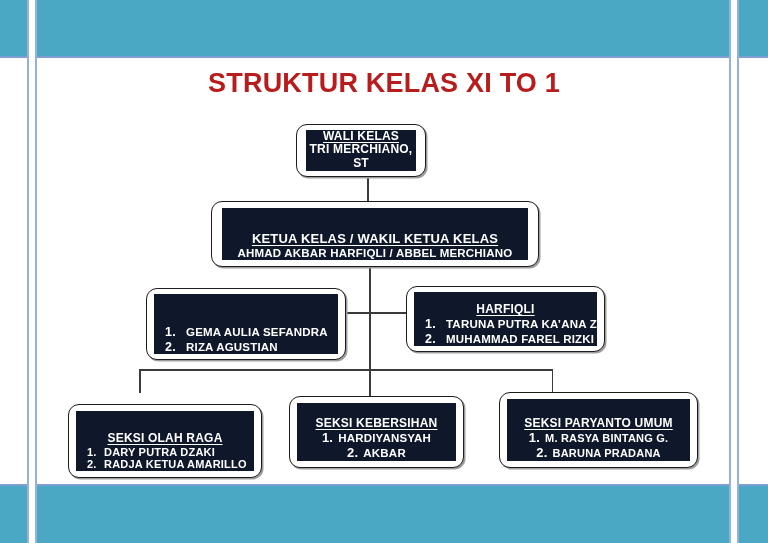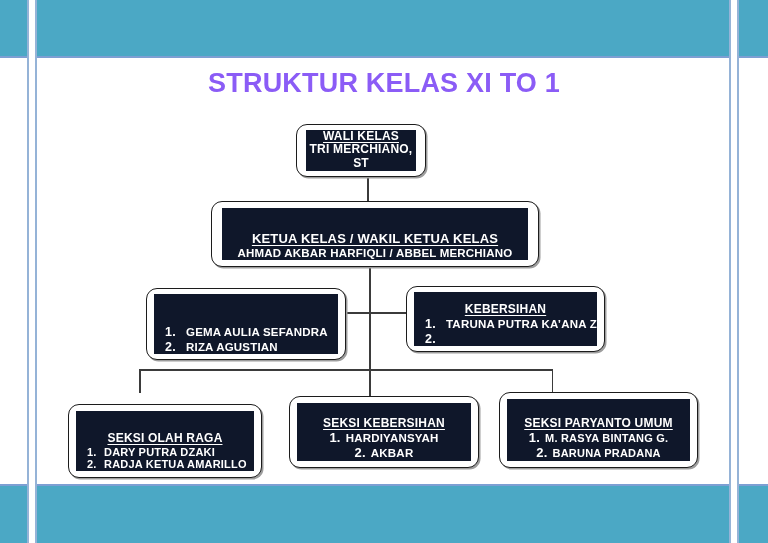--- a/index.html
+++ b/index.html
@@ -38,21 +38,21 @@
 
   
   .page-title {
     position: absolute;
     top: 68px;
     left: 0;
     width: 768px;
     text-align: center;
     font-size: 27px;
     font-weight: bold;
-    color: #8b5cf6;
+    color: #b91c1c;
     letter-spacing: 0.2px;
     z-index: 3;
   }
 
   
   .line {
     position: absolute;
     background: #3b3b3b;
     z-index: 2;
   }
@@ -103,21 +103,21 @@
   .rows-left .member .num { width: 21px; flex: 0 0 auto; }
   .rows-center .member { justify-content: center; }
   .rows-center .member .num { margin-right: 5px; }
 
   
   .node.wali       { left: 296px; top: 124px; width: 130px; height: 53px; padding: 5px 9px; }
   .node.ketua      { left: 211px; top: 201px; width: 328px; height: 66px; padding: 6px 10px; }
   .node.sekretaris { left: 146px; top: 288px; width: 200px; height: 72px; padding: 5px 7px; }
   .node.bendahara  { left: 406px; top: 286px; width: 199px; height: 66px; padding: 5px 7px; }
   .node.olahraga   { left: 68px;  top: 404px; width: 194px; height: 74px; padding: 6px 7px; }
-  .node.kebersihan { left: 289px; top: 396px; width: 190px; height: 72px; padding: 6px 7px; }
+  .node.kebersihan { left: 289px; top: 396px; width: 175px; height: 72px; padding: 6px 7px; }
   .node.pembantu   { left: 499px; top: 392px; width: 199px; height: 76px; padding: 6px 7px; }
 
   .node.ketua .node-title { font-size: 13px; }
   .node.wali .node-subtitle { font-size: 12px; }
   .node.olahraga .member { font-size: 11px; }
   .node.olahraga .member .num { width: 17px; font-size: 11px; }
   .node.kebersihan .member .num,
   .node.pembantu .member .num { font-size: 13px; }
   .node.pembantu .member { font-size: 11px; }
 </style>
@@ -162,27 +162,28 @@
       </div>
       <div class="member">
         <span class="num">2.</span>
         <span class="nm">RIZA AGUSTIAN</span>
       </div>
     </div>
   </div>
 
   <div class="node bendahara">
     <div class="node-inner rows-left">
-      <div class="node-title">KEBERSIHAN</div>
+      <div class="node-title">HARFIQLI</div>
       <div class="member">
         <span class="num">1.</span>
         <span class="nm">TARUNA PUTRA KA’ANA Z</span>
       </div>
       <div class="member">
         <span class="num">2.</span>
+        <span class="nm">MUHAMMAD FAREL RIZKI</span>
       </div>
     </div>
   </div>
 
   <div class="node olahraga">
     <div class="node-inner rows-left">
       <div class="node-title">SEKSI OLAH RAGA</div>
       <div class="member">
         <span class="num">1.</span>
         <span class="nm">DARY PUTRA DZAKI</span>

